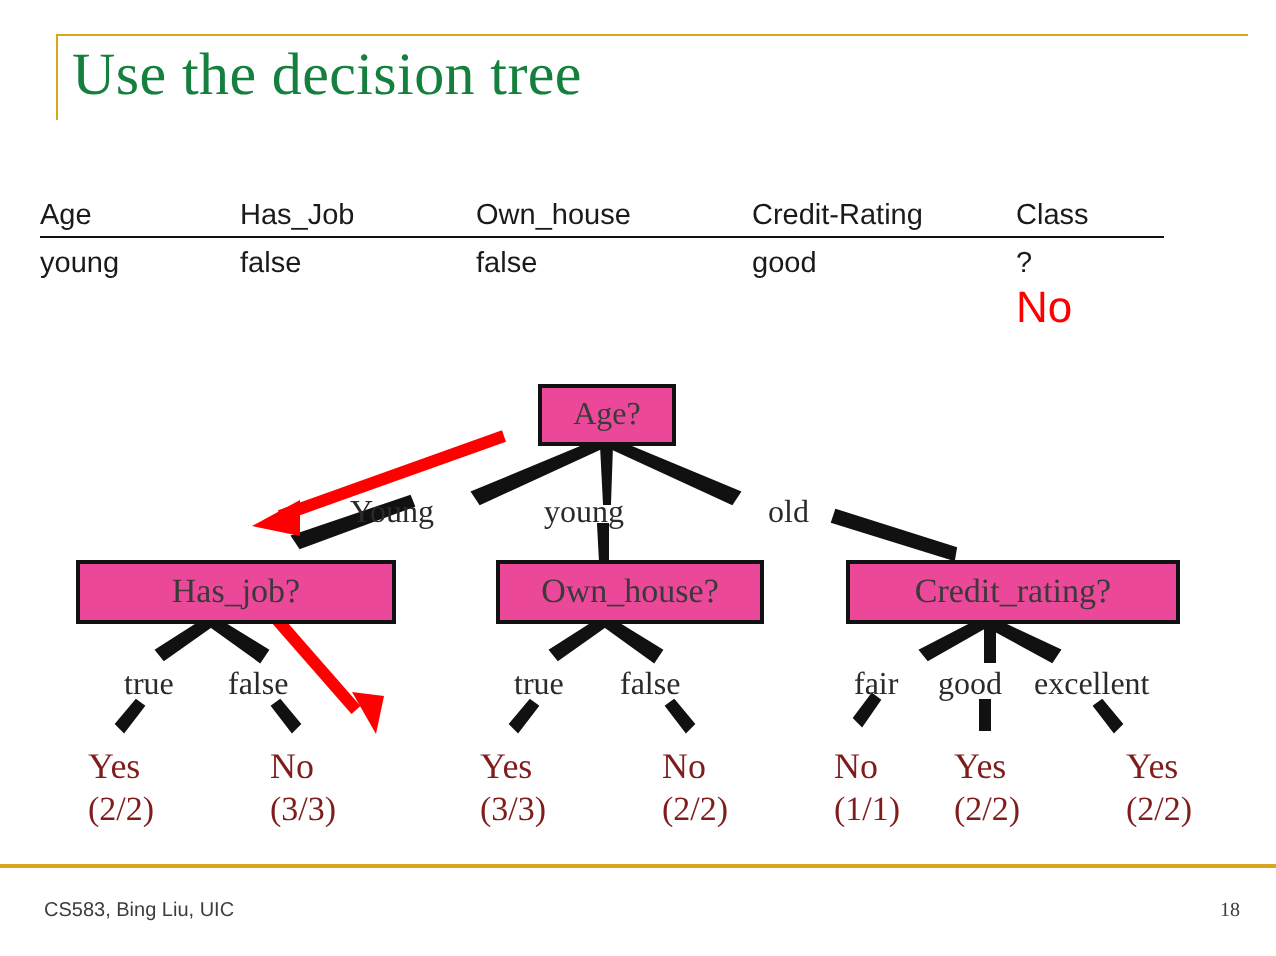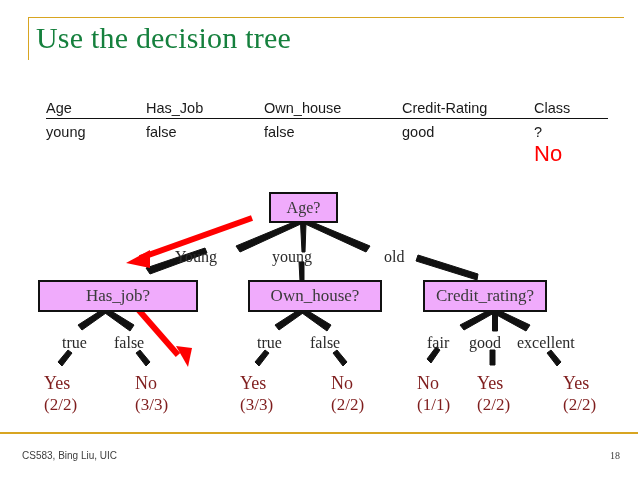--- a/index.html
+++ b/index.html
@@ -46,21 +46,21 @@
     font-size: 30px;
     line-height: 38px;
     color: #15803d;
     letter-spacing: 0.2px;
     white-space: nowrap;
   }
 
   
   .data-table {
     position: absolute;
-    left: 46px;
+    left: 20px;
     top: 100px;
     width: 562px;
     font-family: "Liberation Sans", sans-serif;
     font-size: 14.5px;
     color: #1a1a1a;
   }
   .data-table table {
     border-collapse: collapse;
     width: 100%;
     table-layout: fixed;
@@ -98,33 +98,33 @@
     width: 638px;
     height: 478px;
     pointer-events: none;
   }
   .tree svg { display: block; }
 
   .node-box {
     position: absolute;
     box-sizing: border-box;
     border: 2.4px solid #111;
-    background: #f0abfc;
+    background: #ec4899;
     font-family: "Liberation Serif", serif;
     font-size: 17px;
     color: #3a3a3a;
     display: flex;
     align-items: center;
     justify-content: center;
     white-space: nowrap;
   }
   #node-age        { left: 269px; top: 192px; width: 69px;  height: 31px; font-size: 16px; }
   #node-hasjob     { left: 38px;  top: 280px; width: 160px; height: 32px; }
   #node-ownhouse   { left: 220px; top: 280px; width: 134px; height: 32px; margin-left: 28px; }
-  #node-creditrate { left: 423px; top: 280px; width: 124px; height: 32px; }
+  #node-creditrate { left: 423px; top: 280px; width: 167px; height: 32px; }
 
   .edge-label {
     position: absolute;
     font-family: "Liberation Serif", serif;
     font-size: 16px;
     color: #2a2a2a;
     white-space: nowrap;
   }
   .leaf {
     position: absolute;

